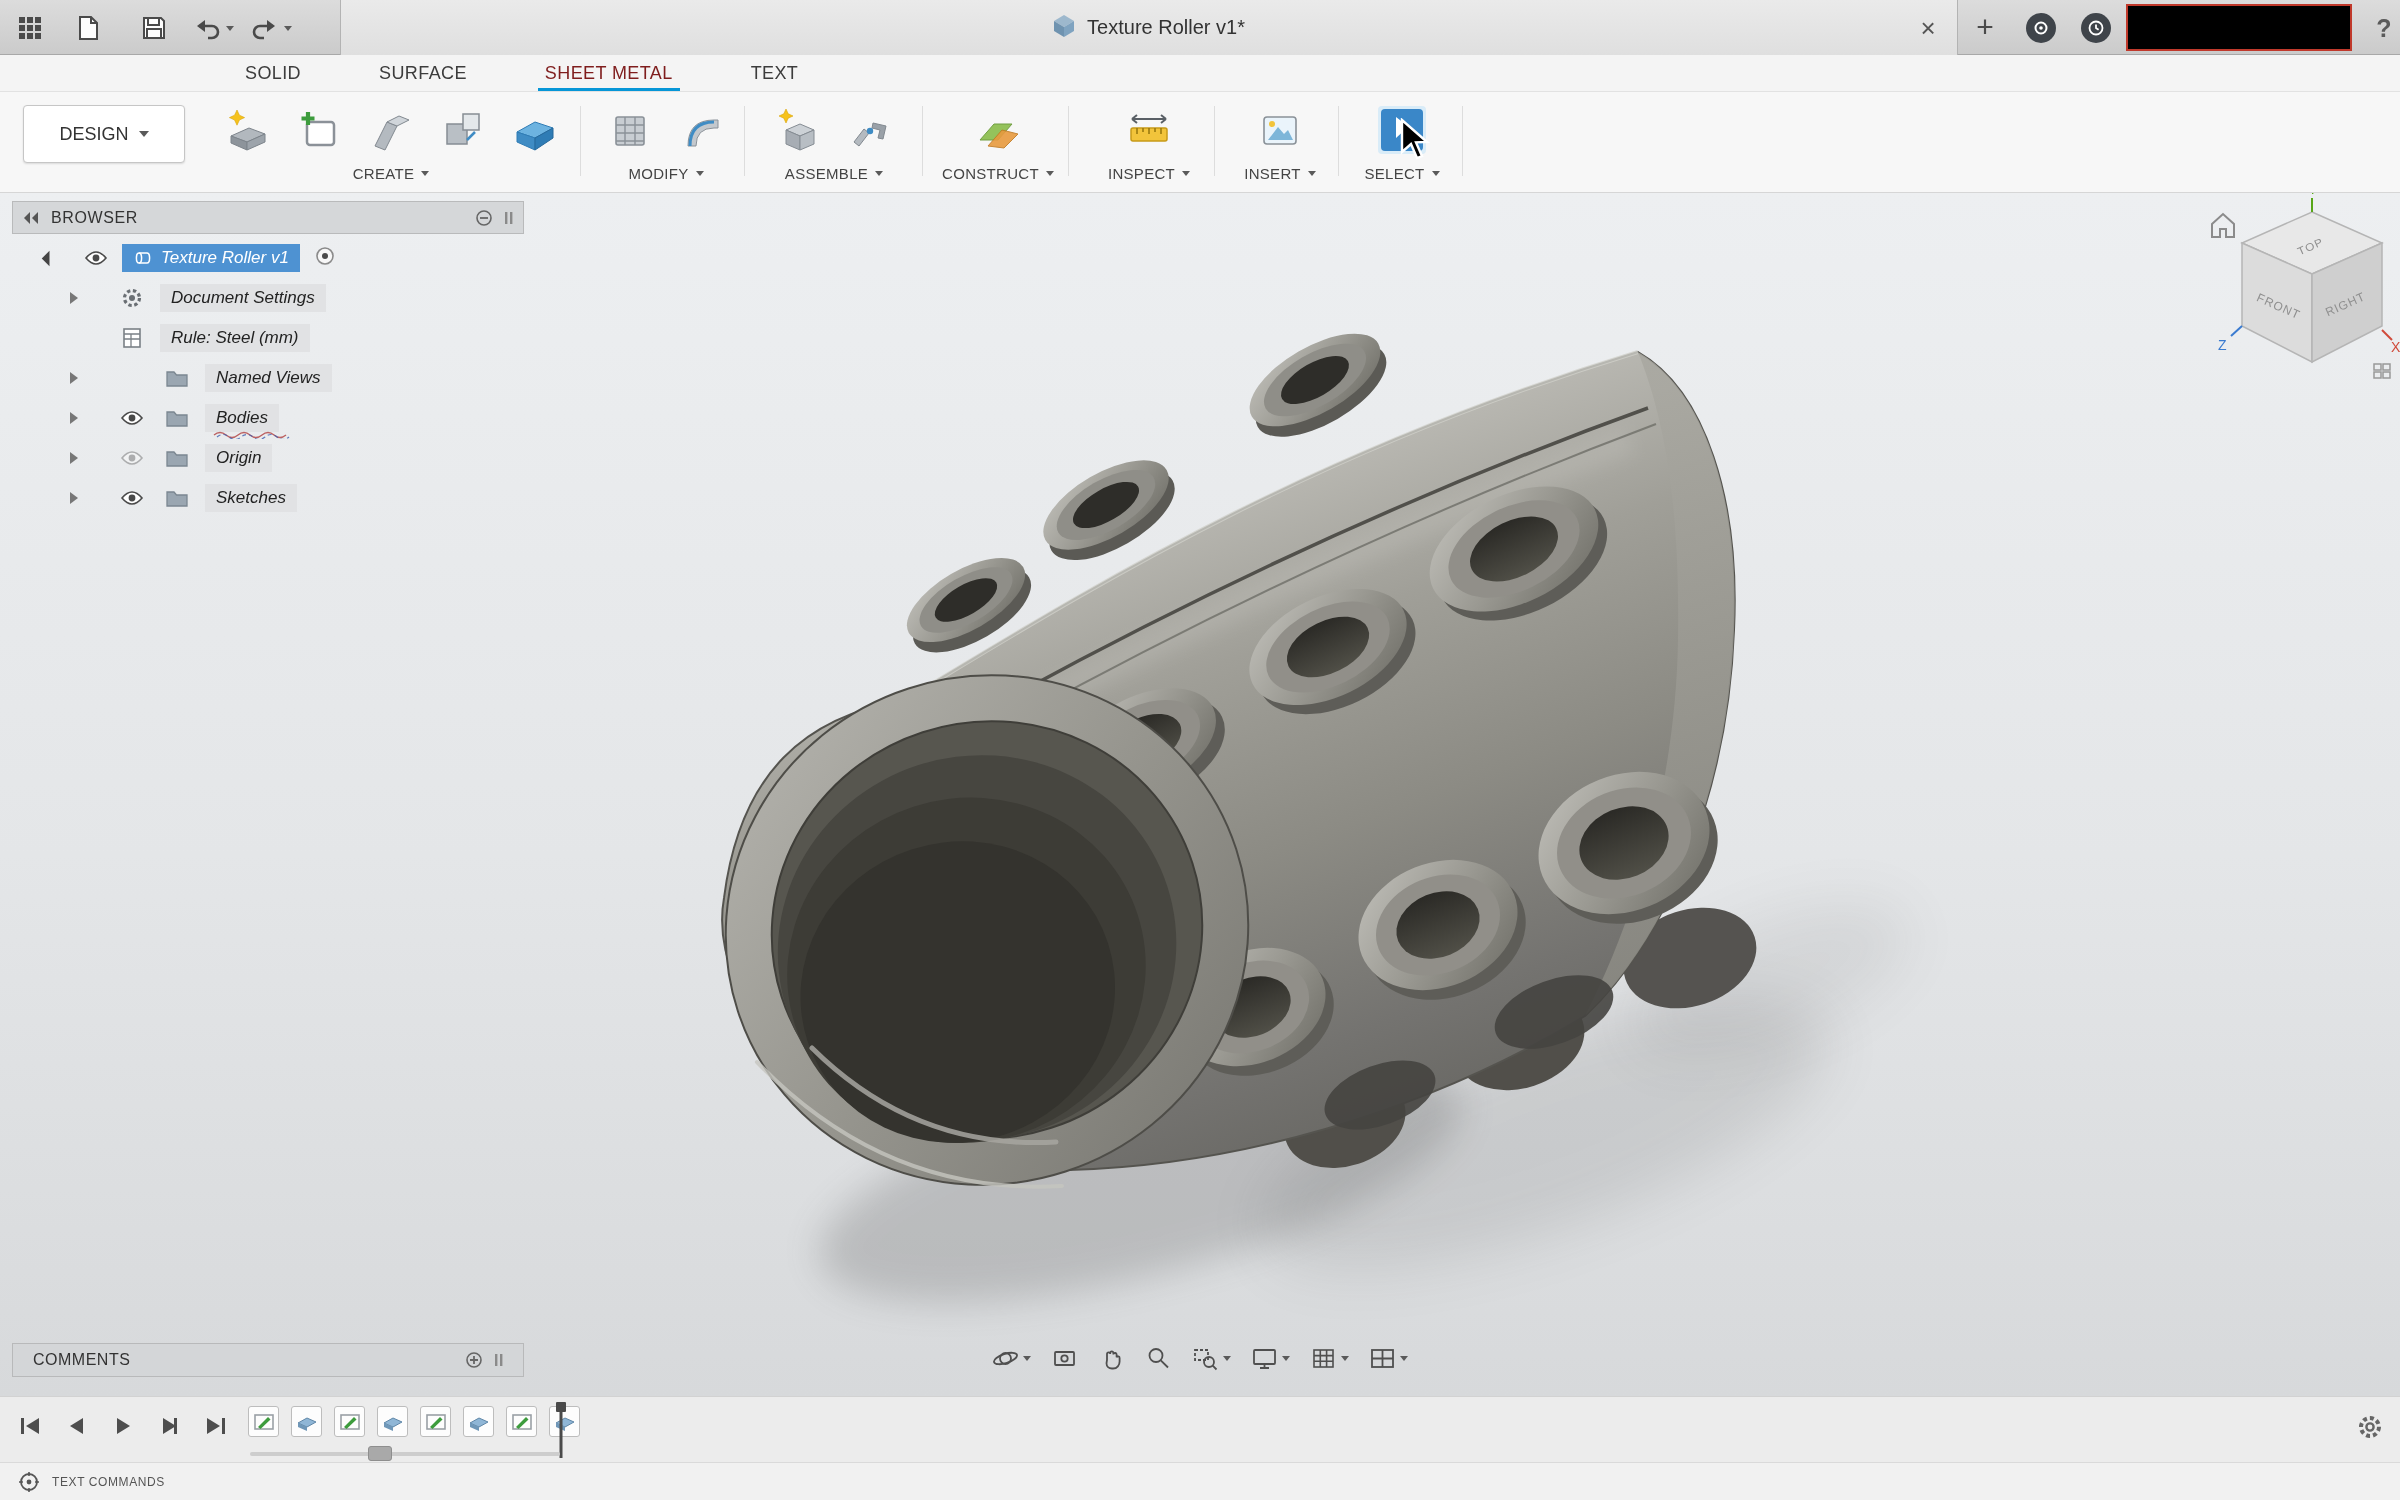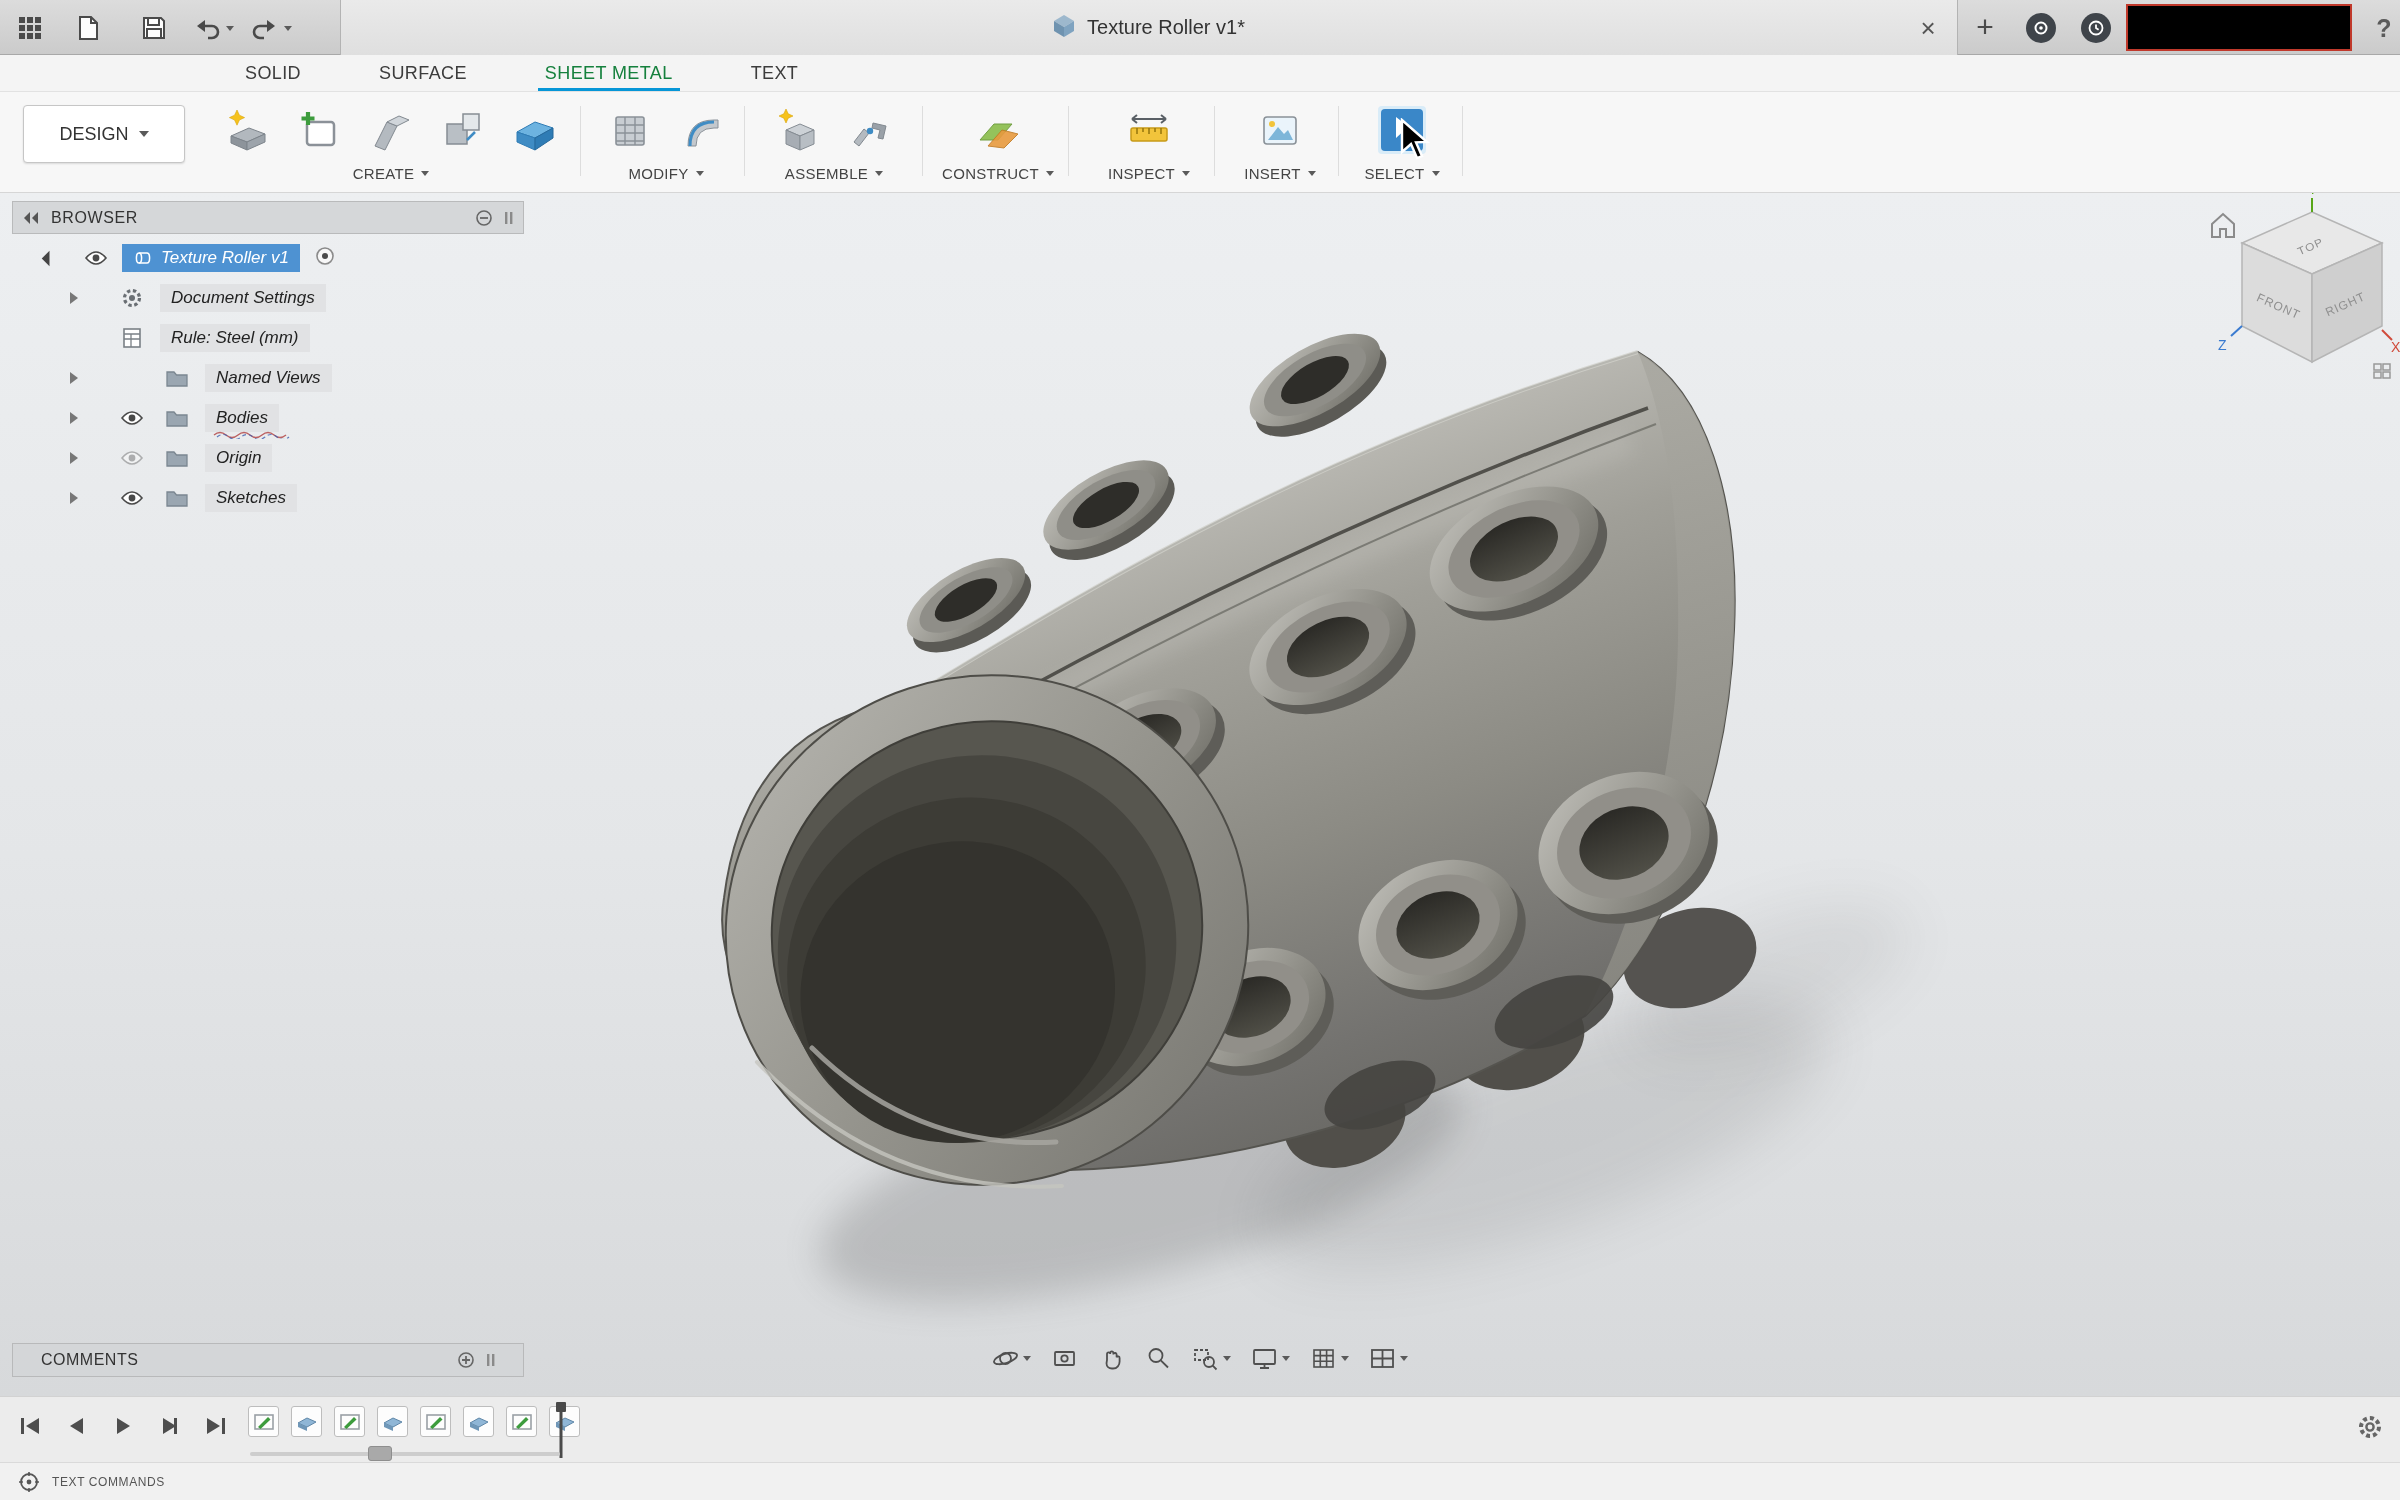--- a/index.html
+++ b/index.html
@@ -27,21 +27,21 @@
     background:#000; border: 2px solid #c0392b; }
   .help-btn { position:absolute; left: 2368px; top: 12px; width: 32px; height: 32px;
     font-size: 25px; font-weight: bold; color:#5a5a5a;
     display:flex; align-items:center; justify-content:center; cursor:pointer; }
 
   
   .tabbar { height: 37px; background:#f4f4f4; display:flex; align-items:stretch;
     padding-left: 242px; gap: 72px; border-bottom: 1px solid #e2e2e2; }
   .tb-tab { font-size: 18px; color:#3c3c3c; letter-spacing:.4px; display:flex; align-items:center;
     position:relative; padding: 0 3px; cursor:pointer; }
-  .tb-tab.active { color:#15803d; }
+  .tb-tab.active { color:#7f1d1d; }
   .tb-tab.active::after { content:""; position:absolute; left:-4px; right:-4px; bottom:0;
     height:3px; background:#0696d7; }
 
   
   .ribbon { height: 101px; background:#f7f7f7; position:relative; border-bottom:1px solid #d6d6d6; }
   .design-btn { position:absolute; left:23px; top:13px; width:162px; height:58px;
     background:#fff; border:1px solid #c6c6c6; border-radius:4px;
     box-shadow: 0 1px 2px rgba(0,0,0,.12);
     display:flex; align-items:center; justify-content:center; gap:10px;
     font-size:18px; color:#333; cursor:pointer; }
@@ -80,21 +80,21 @@
   .tri-root { width:0; height:0; border-left:11px solid #444; border-top:11px solid transparent;
     transform: rotate(45deg); }
   .chip { background:rgba(223,225,227,.92); color:#222; font-size:17px; padding:4px 11px;
     margin-left:8px; display:flex; align-items:center; gap:8px; position:relative; }
   .chip.sel { background:#4e92d2; color:#fff; }
   .squiggle { position:absolute; left:8px; bottom:-7px; }
 
   
   .comments { position:absolute; left:12px; bottom:19px; width:512px; height:34px;
     background:rgba(211,213,215,.93); border:1px solid rgba(150,150,150,.45);
-    display:flex; align-items:center; padding:0 28px; gap:12px; z-index:5; }
+    display:flex; align-items:center; padding:0 20px; gap:12px; z-index:5; }
   .comments .hd-label { font-size:16px; color:#333; letter-spacing:.5px; }
 
   
   .navbar { position:absolute; left:50%; transform:translateX(-50%); bottom:20px; height:36px;
     display:flex; align-items:center; gap:14px; z-index:5; }
   .nav-btn { display:flex; align-items:center; gap:4px; cursor:pointer; padding:3px; border-radius:3px; }
 
   
   .timeline { height:66px; background:#ececec; border-top:1px solid #d2d2d2; position:relative; }
   .tl-controls { position:absolute; left:16px; top:14px; display:flex; gap:16px; }

